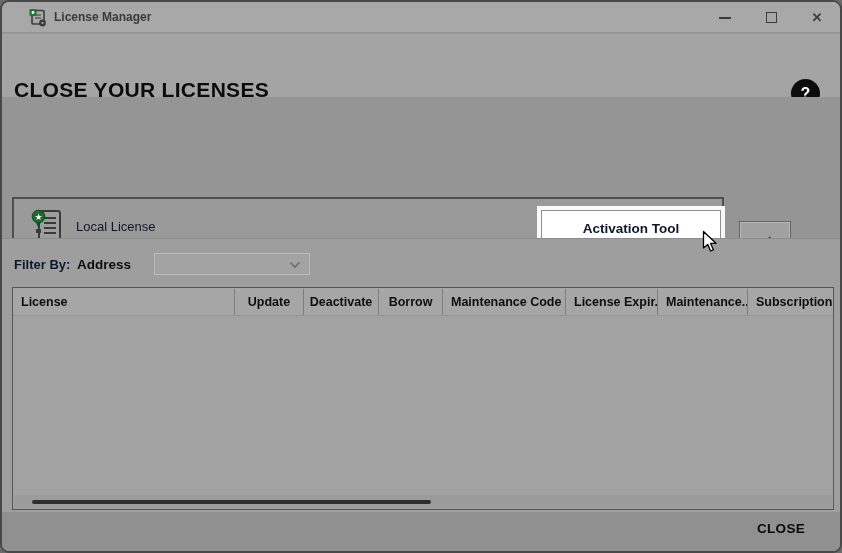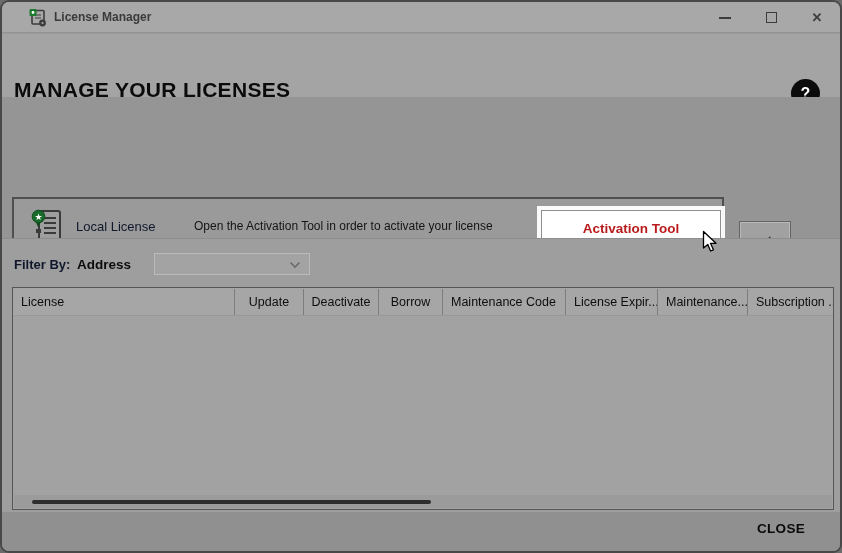--- a/index.html
+++ b/index.html
@@ -51,21 +51,21 @@
   .box-floating { top:164px; height:48px; }
   .lic-icon { position:absolute; left:14px; top:50%; transform:translateY(-50%); }
   .lic-label { position:absolute; left:62px; top:50%; transform:translateY(-50%); font-size:13px; color:#0f172a; }
   .lic-desc { position:absolute; left:180px; top:50%; transform:translateY(-50%); font-size:12px; color:#151515; }
 
   .activation-btn {
     position:absolute; left:527px; top:11px; width:180px; height:36px;
     background:#ffffff; border:1px solid #8f8f8f;
     outline:4px solid rgba(255,255,255,.95);
     font-family:"Liberation Sans", sans-serif;
-    font-size:13.5px; font-weight:bold; color:#b91c1c;
+    font-size:13.5px; font-weight:bold; color:#0f172a;
     display:flex; align-items:center; justify-content:center;
   }
   .cursor-arrow { position:absolute; left:700px; top:133px; z-index:50; }
 
   .refresh-btn {
     position:absolute; left:737px; top:124px; width:52px; height:50px;
     background:#a1a1a1; border:1.5px solid #646464;
     box-shadow: inset 0 0 0 1px #b8b8b8;
     display:flex; align-items:center; justify-content:center;
   }
@@ -106,21 +106,21 @@
   .product-select .chev { position:absolute; right:8px; top:7px; }
   .product-select .sel-value { font-size:12px; color:#333; line-height:20px; padding-left:6px; }
 
   
   .table {
     position:absolute; left:10px; top:285px; width:822px; height:223px;
     border:1.5px solid #565656; background:#a2a2a2;
   }
   .thead { display:flex; height:28px; background:#a6a6a6; border-bottom:1px solid #979797; }
   .th {
-    font-size:12.5px; font-weight:400; color:#0e0e0e;
+    font-size:12.5px; font-weight:700; color:#0e0e0e;
     display:flex; align-items:center; padding:4px 8px;
     border-right:1px solid #7d7d7d; height:26px; margin-top:1px;
     white-space:nowrap; overflow:hidden;
   }
   .th.c-left { justify-content:flex-start; }
   .th.c-center { justify-content:center; }
   .th:last-child { border-right:none; flex:1; }
   .w0{width:222px;} .w1{width:69px;} .w2{width:75px;} .w3{width:64px;}
   .w4{width:123px;} .w5{width:92px;} .w6{width:90px;}
   .tbody { position:absolute; left:0; right:0; top:28px; bottom:14px; }
@@ -163,21 +163,21 @@
       <div class="win-btn">
           <span class="glyph-max"></span>
         </div>
       <div class="win-btn">
           <span class="glyph-close">✕</span>
         </div>
     </div>
   </div>
 
   <div class="headerband">
-    <div class="page-title">MANAGE YOUR LICENSES</div>
+    <div class="page-title">CLOSE YOUR LICENSES</div>
     <div class="help-btn">
       <span>?</span>
     </div>
   </div>
 
   <div class="upperband">
 
     <div class="lic-box box-local">
       <svg class="lic-icon" width="38" height="38" viewBox="0 0 38 38">
         <rect x="11" y="4" width="21" height="29" rx="2" fill="#9e9e9e" stroke="#3a3a3a" stroke-width="2"></rect>
@@ -185,21 +185,20 @@
         <rect x="8" y="22" width="5" height="4" fill="#3a3a3a"></rect>
         <line x1="16" y1="11" x2="28" y2="11" stroke="#3a3a3a" stroke-width="1.8"></line>
         <line x1="16" y1="16" x2="28" y2="16" stroke="#3a3a3a" stroke-width="1.8"></line>
         <line x1="16" y1="21" x2="28" y2="21" stroke="#3a3a3a" stroke-width="1.8"></line>
         <line x1="16" y1="26" x2="28" y2="26" stroke="#3a3a3a" stroke-width="1.8"></line>
         <polygon points="7,13 10,20 14,13" fill="#0e4d1e"></polygon>
         <circle cx="10.5" cy="9.5" r="6.3" fill="#1a6b2c" stroke="#0e4d1e" stroke-width="1"></circle>
         <text x="10.5" y="12.6" font-size="9" text-anchor="middle" fill="#ffffff">★</text>
       </svg>
       <span class="lic-label">Local License</span>
-      <span class="lic-desc">Open the Activation Tool in order to activate your license</span>
       <button class="activation-btn">Activation Tool</button>
     </div>
 
     <div class="lic-box box-floating">
       <svg class="lic-icon" width="38" height="40" viewBox="0 0 38 40">
         <rect x="8" y="3" width="26" height="21" rx="1" fill="#7e8e84" stroke="#28323a" stroke-width="2.2"></rect>
         <rect x="15" y="7" width="13" height="13" fill="#97a49b" stroke="#3a4a42" stroke-width="1.2"></rect>
         <line x1="18" y1="11" x2="25" y2="11" stroke="#3a4a42" stroke-width="1.4"></line>
         <line x1="18" y1="15" x2="25" y2="15" stroke="#3a4a42" stroke-width="1.4"></line>
         <rect x="19" y="24" width="4" height="7" fill="#28323a"></rect>

